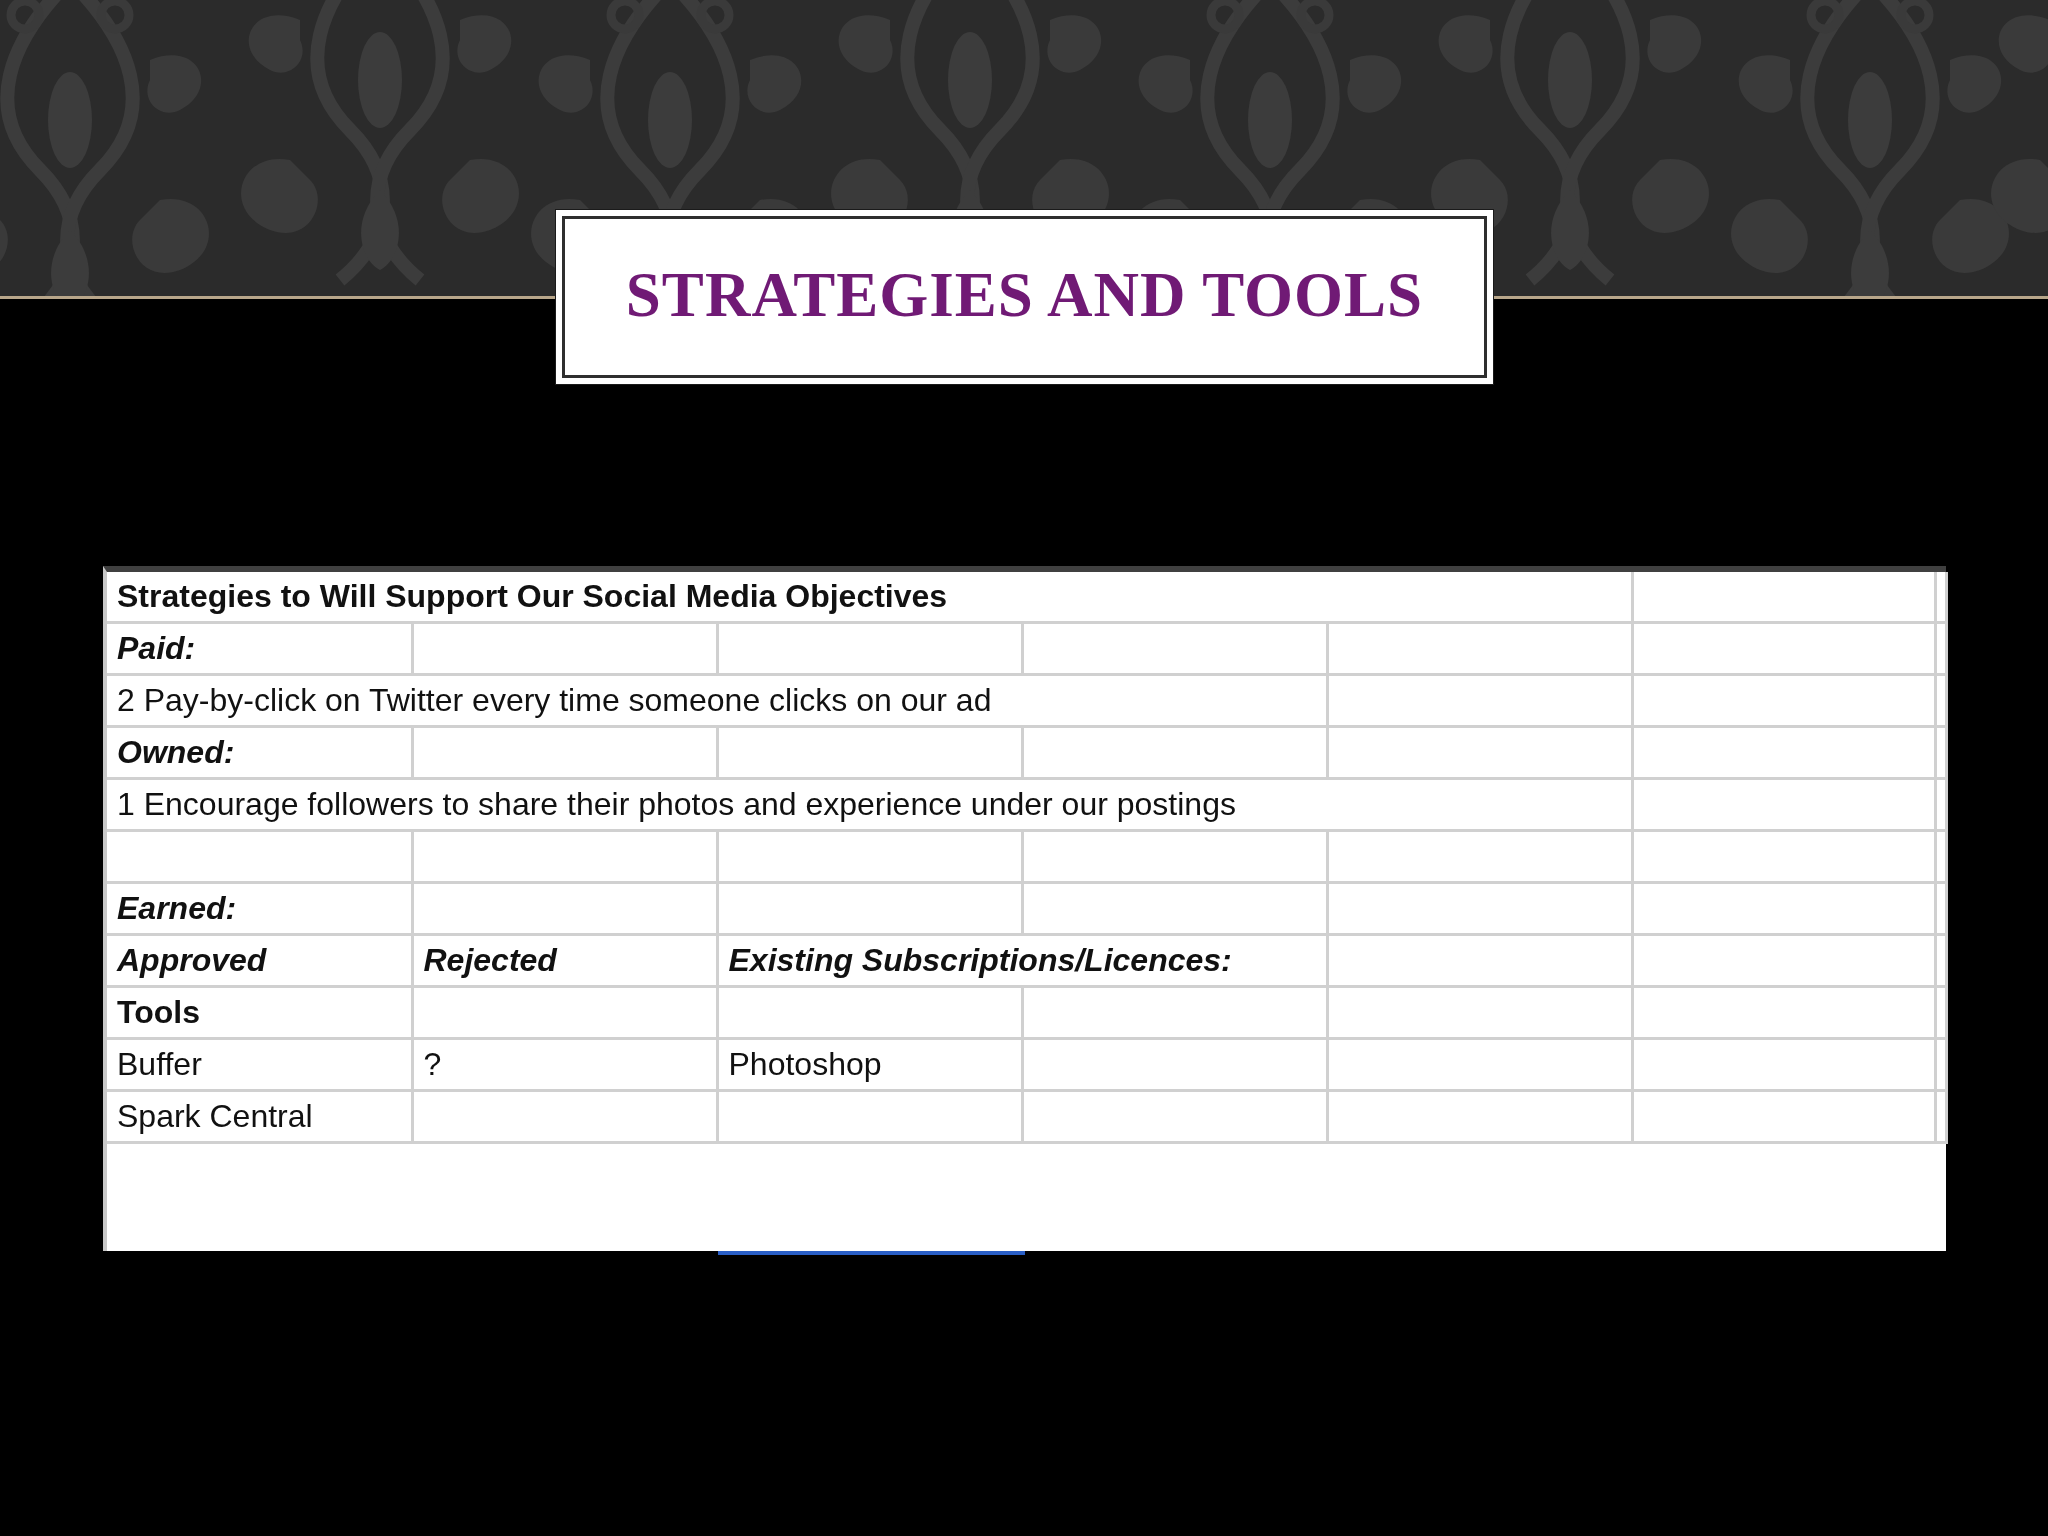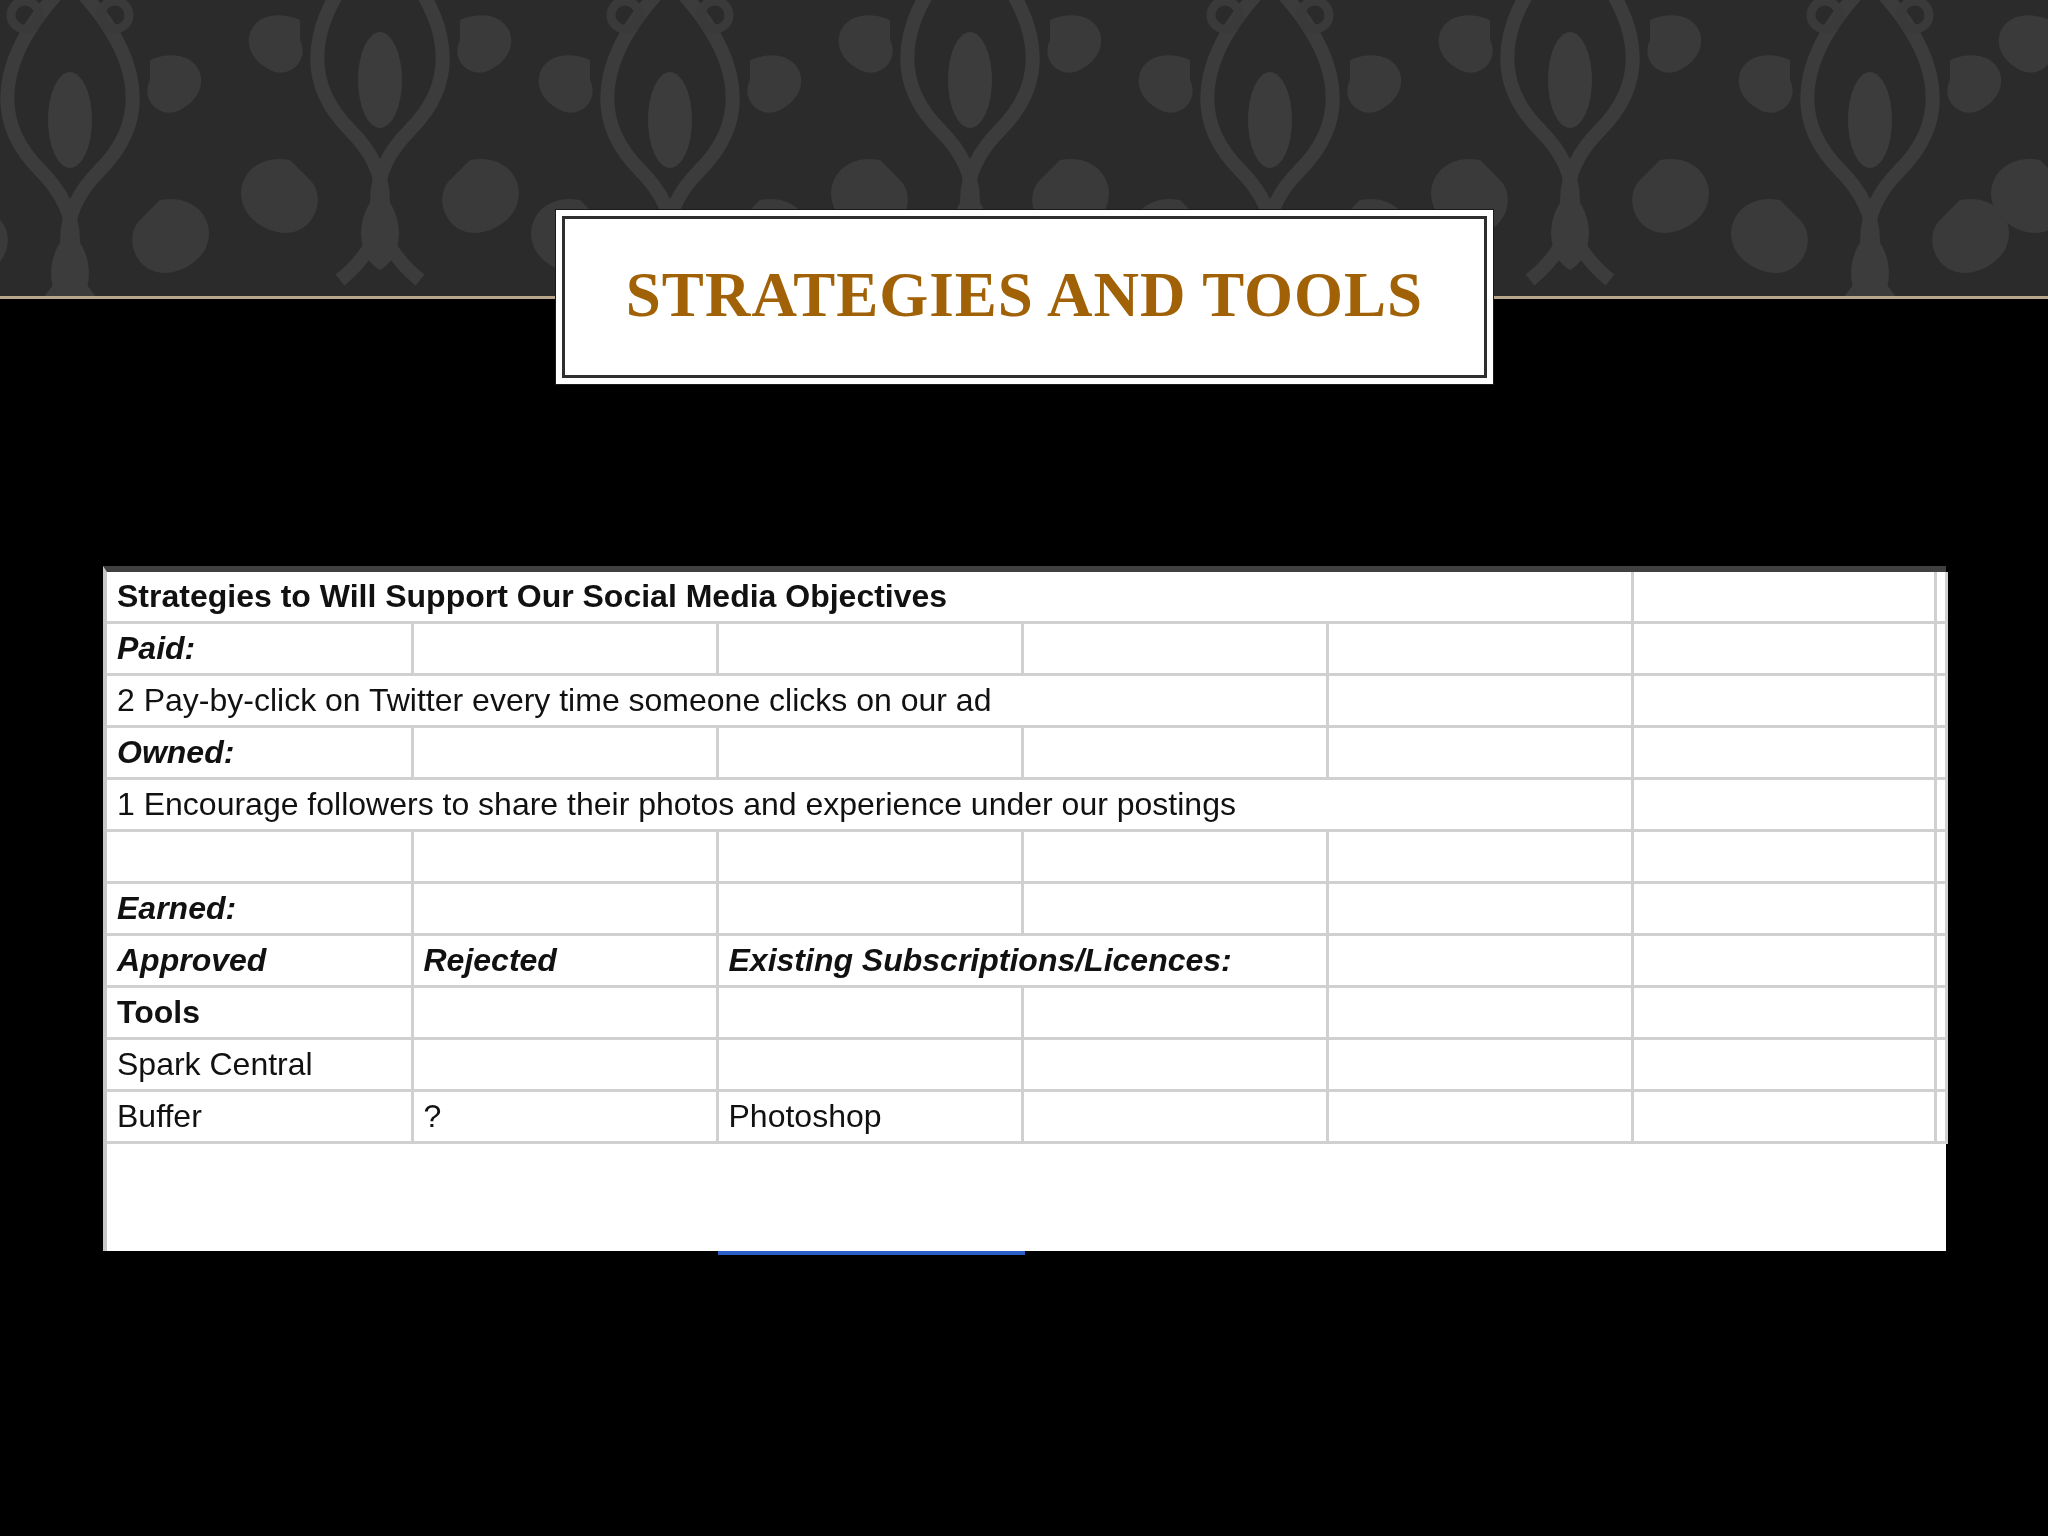--- a/index.html
+++ b/index.html
@@ -28,21 +28,21 @@
     .title-inner {
       position: absolute; left: 3px; top: 3px; right: 3px; bottom: 3px;
       border: 3px solid #2e2e2e;
       background: #ffffff;
       display: flex; align-items: center; justify-content: center;
     }
     .title-text {
       font-family: "Liberation Serif", "DejaVu Serif", serif;
       font-weight: bold;
       font-size: 63px;
-      color: #a16207;
+      color: #701a75;
       letter-spacing: 1px;
       margin-top: -4px;
     }
     .sheet {
       position: absolute; left: 103px; top: 566px; width: 1843px; height: 685px;
       background: #ffffff;
       border-left: 4px solid #c8c8c8;
       border-top: 6px solid #404040;
       box-sizing: border-box;
     }
@@ -184,32 +184,32 @@
     <tr>
       <td class="bold">Tools</td>
       <td></td>
       <td></td>
       <td></td>
       <td></td>
       <td></td>
       <td></td>
     </tr>
     <tr>
-      <td>Spark Central</td>
-      <td></td>
-      <td></td>
-      <td></td>
-      <td></td>
-      <td></td>
-      <td></td>
-    </tr>
-    <tr>
       <td>Buffer</td>
       <td>?</td>
       <td>Photoshop</td>
+      <td></td>
+      <td></td>
+      <td></td>
+      <td></td>
+    </tr>
+    <tr>
+      <td>Spark Central</td>
+      <td></td>
+      <td></td>
       <td></td>
       <td></td>
       <td></td>
       <td></td>
     </tr>
   </tbody>
     </table>
   <div class="selection-bar"></div>
 </div>
 

